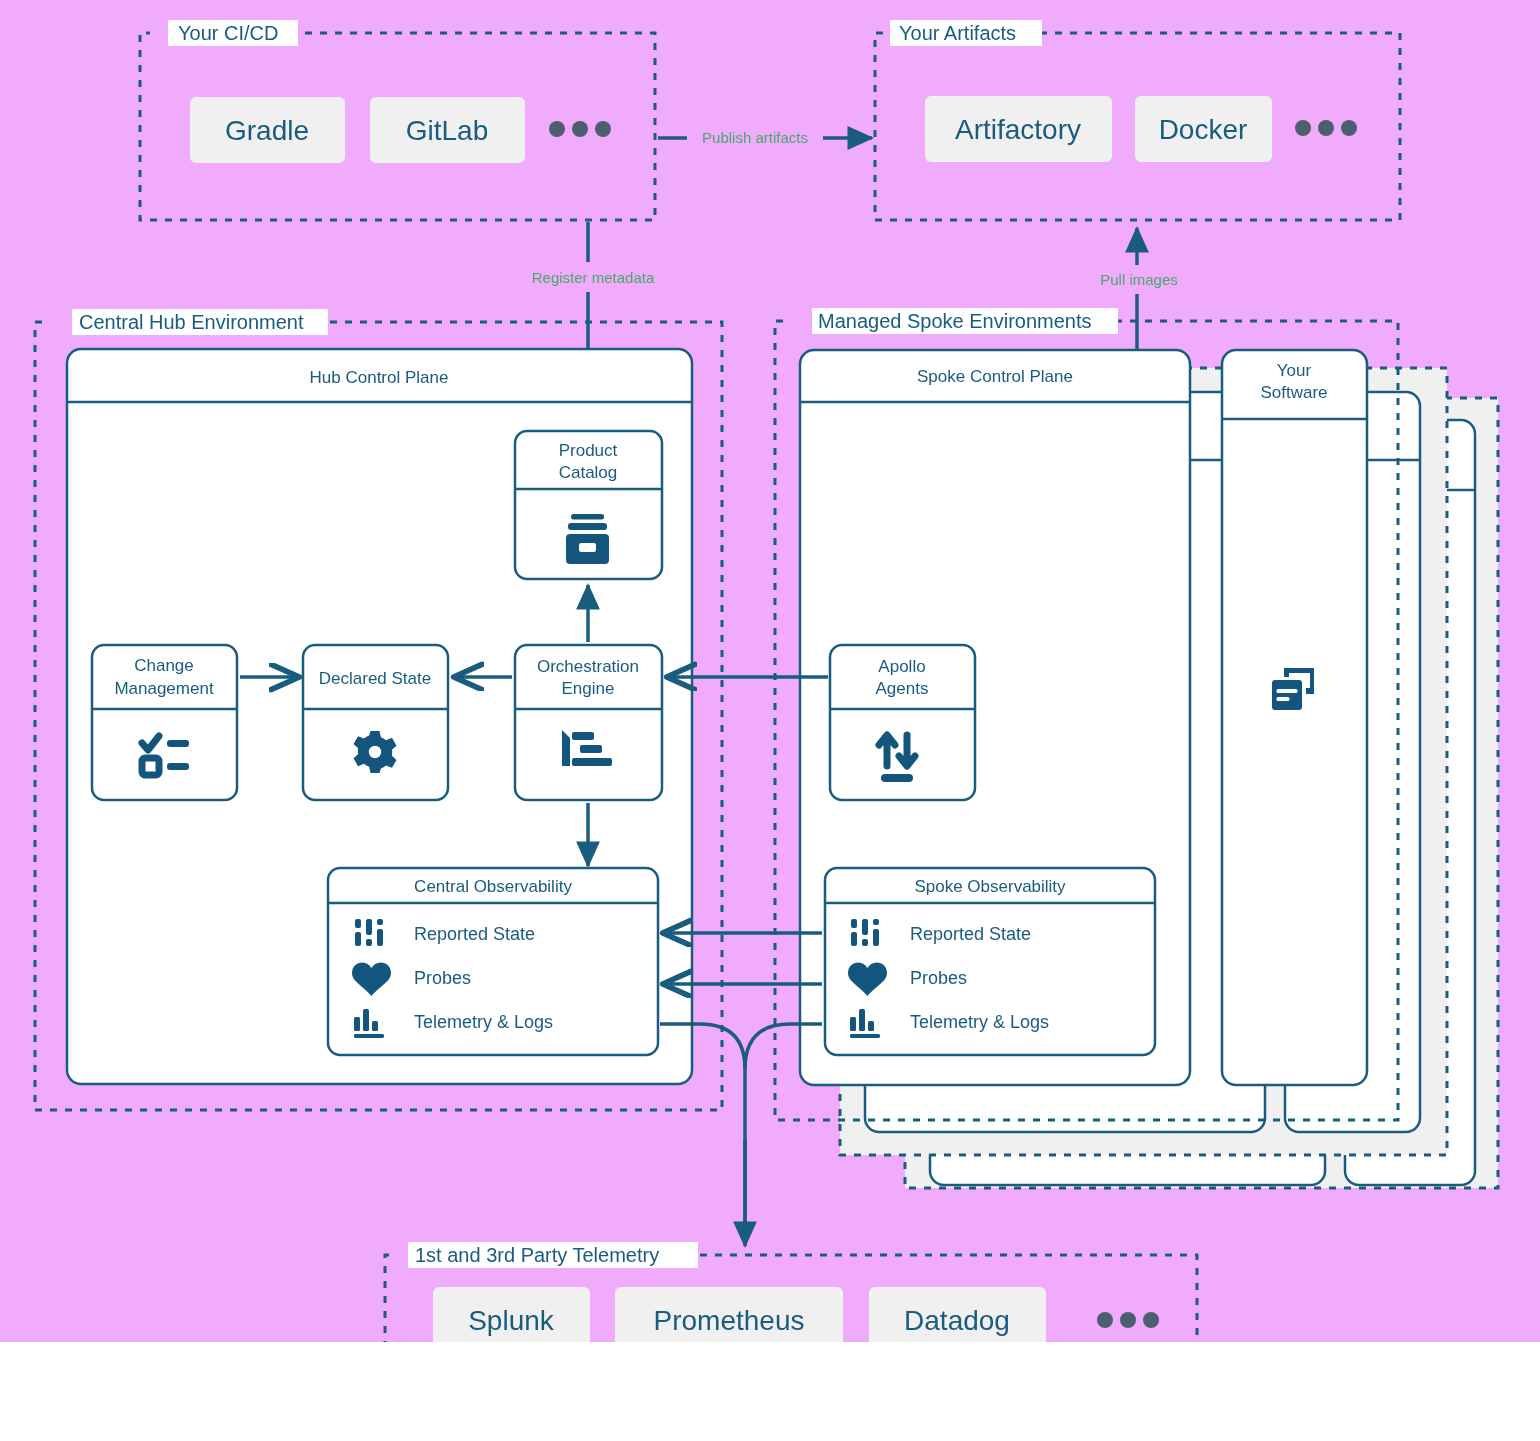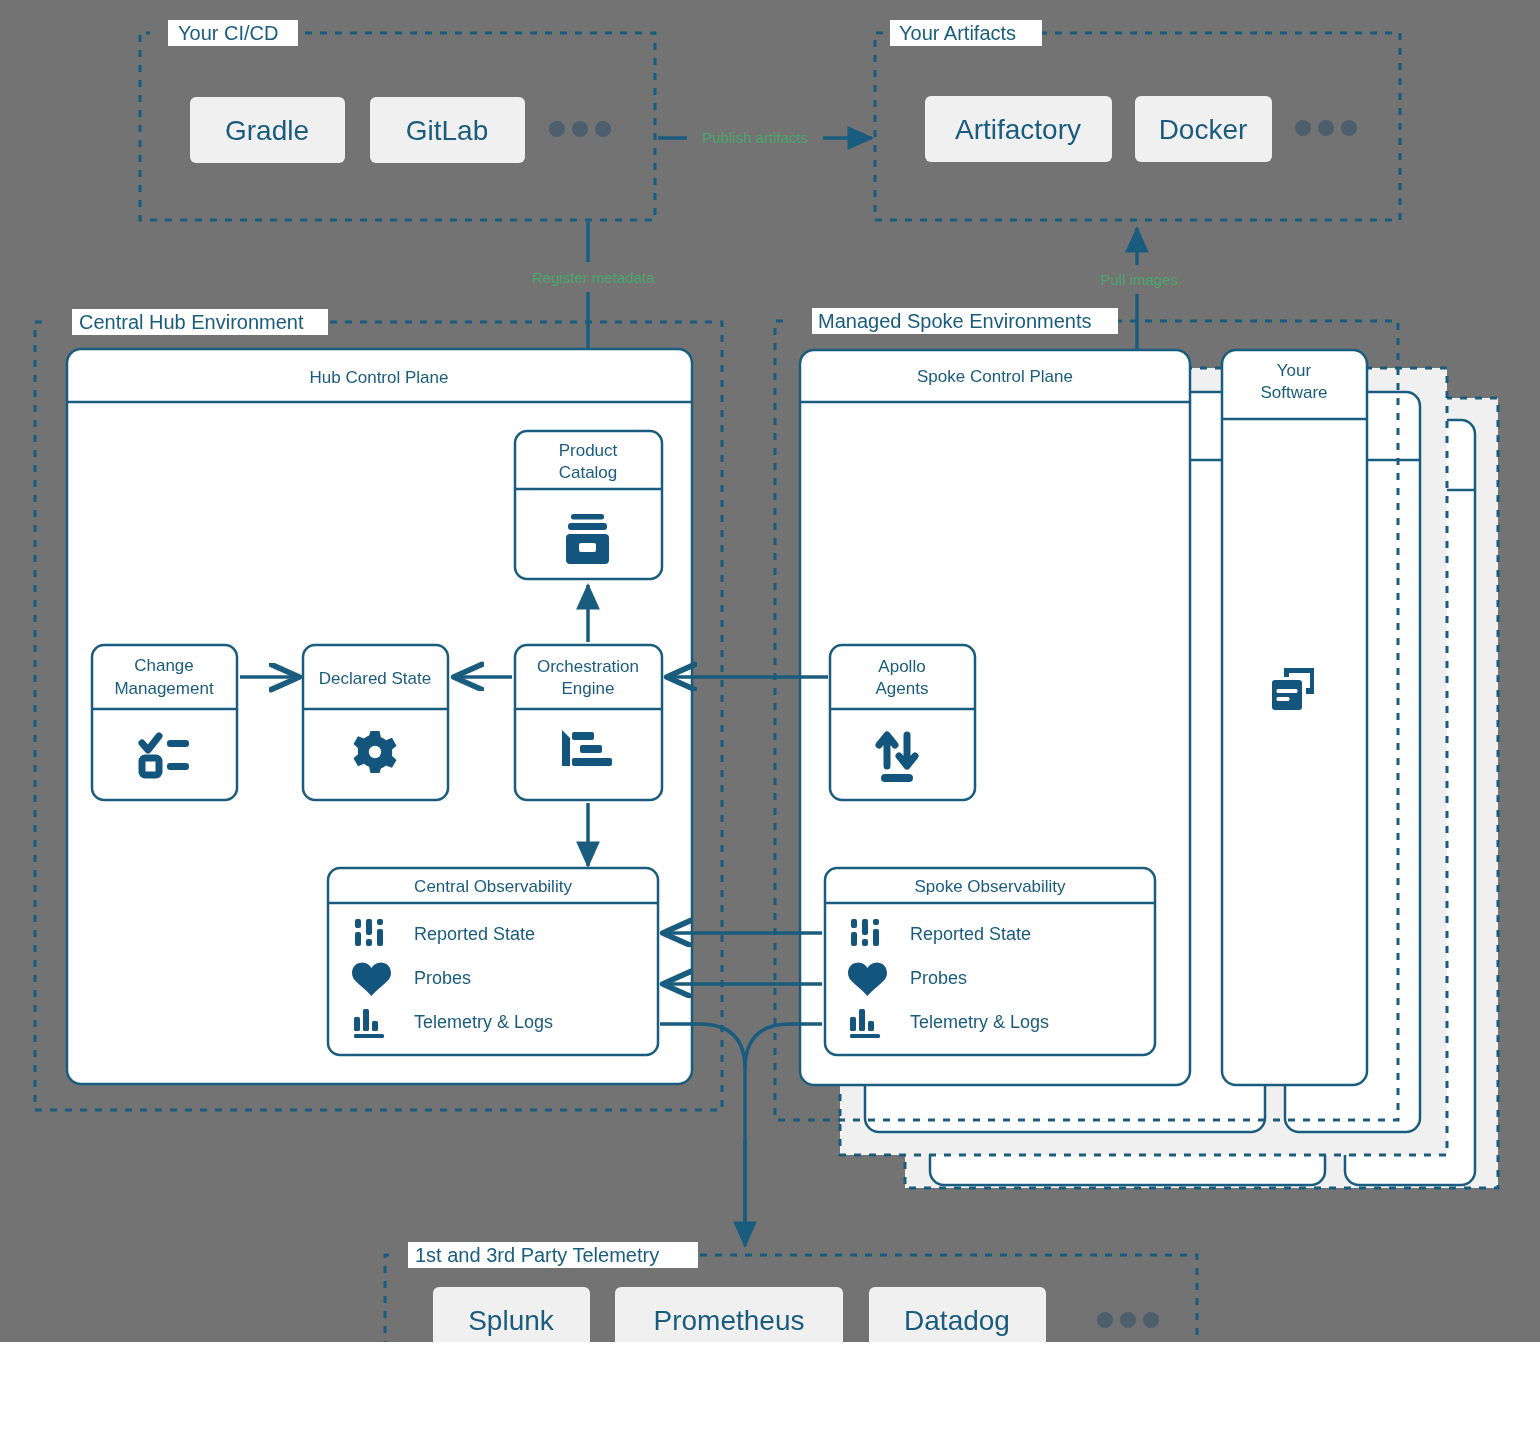--- a/index.html
+++ b/index.html
@@ -7,21 +7,21 @@
     padding: 0;
     background: #ffffff;
   }
   body {
     font-family: "Liberation Sans", sans-serif;
   }
   #diagram-root {
     position: relative;
     width: 1540px;
     height: 1342px;
-    background: #737373;
+    background: #f0abfc;
     overflow: hidden;
   }
   svg.canvas {
     position: absolute;
     top: 0;
     left: 0;
     width: 1540px;
     height: 1441px;
   }
   .grp-label {

